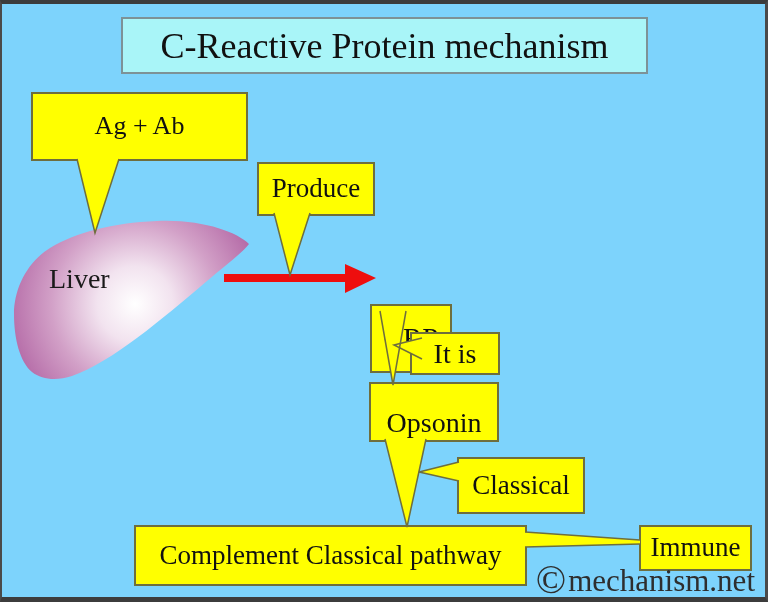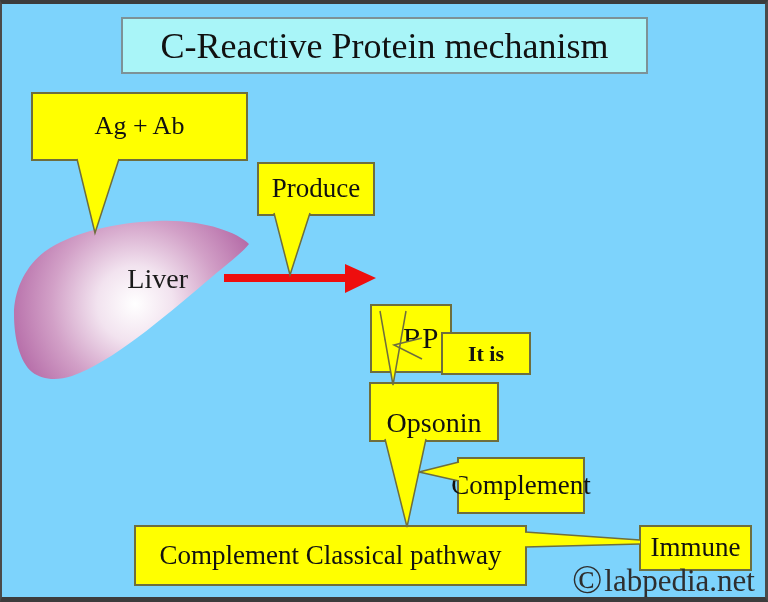--- a/index.html
+++ b/index.html
@@ -49,32 +49,32 @@
     border: 2px solid #7d9297;
     display: flex;
     align-items: center;
     justify-content: center;
     font-size: 36px;
   }
 
   #box-immune   { left: 29px;  top: 88px;  width: 217px; height: 69px; font-size: 26px; flex-direction: row; text-align: right; }
   #box-produce  { left: 255px; top: 158px; width: 118px; height: 54px; font-size: 27px; }
   #box-crp      { left: 368px; top: 252px; width: 82px;  height: 69px; font-size: 29px; margin-top: 48px; }
-  #box-itis     { left: 439px; top: 328px; width: 90px;  height: 43px; font-size: 22px; font-weight: bold; }
+  #box-itis     { left: 408px; top: 328px; width: 90px;  height: 43px; font-size: 28px; }
   #box-opsonin  { left: 367px; top: 378px; width: 130px; height: 60px; font-size: 28px; align-items: flex-end; }
   #box-activates{ left: 455px; top: 453px; width: 128px; height: 57px; font-size: 27px; }
   #box-complement{ left: 132px; top: 521px; width: 393px; height: 61px; font-size: 27px; }
   #box-lysis    { left: 637px; top: 521px; width: 113px; height: 46px; font-size: 27px; }
 
   #liver-label {
     position: absolute;
     z-index: 2;
-    left: 66px; top: 259px;
+    left: 47px; top: 259px;
     width: 120px;
-    text-align: right;
+    text-align: left;
     font-size: 28px;
     color: #1a1a1a;
   }
 
   #watermark {
     position: absolute;
     z-index: 2;
     right: 10px; top: 556px;
     display: flex;
     align-items: center;
@@ -126,21 +126,21 @@
 
   <div id="box-itis" class="callout">
     <span>It is</span>
   </div>
 
   <div id="box-opsonin" class="callout">
     <span>Opsonin</span>
   </div>
 
   <div id="box-activates" class="callout">
-    <span>Complement</span>
+    <span>Classical</span>
   </div>
 
   <div id="box-complement" class="callout">
     <span>Complement Classical pathway</span>
   </div>
 
   <div id="box-lysis" class="callout">
     <span>Immune</span>
   </div>
 
@@ -162,16 +162,16 @@
       <path d="M 378,307 L 391,381 M 404,307 L 391,381"></path>
       <path d="M 420,334 L 392,341 L 420,355"></path>
       <path d="M 383,435 L 405,523 M 424,435 L 405,523"></path>
       <path d="M 457,458 L 417,468 L 457,477"></path>
       <path d="M 523,528 L 638,536 M 523,543 L 638,540"></path>
     </g>
   </svg>
 
   <div id="watermark">
     <span class="c-sym">©</span>
-    <span class="wm-text">labpedia.net</span>
+    <span class="wm-text">mechanism.net</span>
   </div>
 
 </div>
 
 </body></html>

